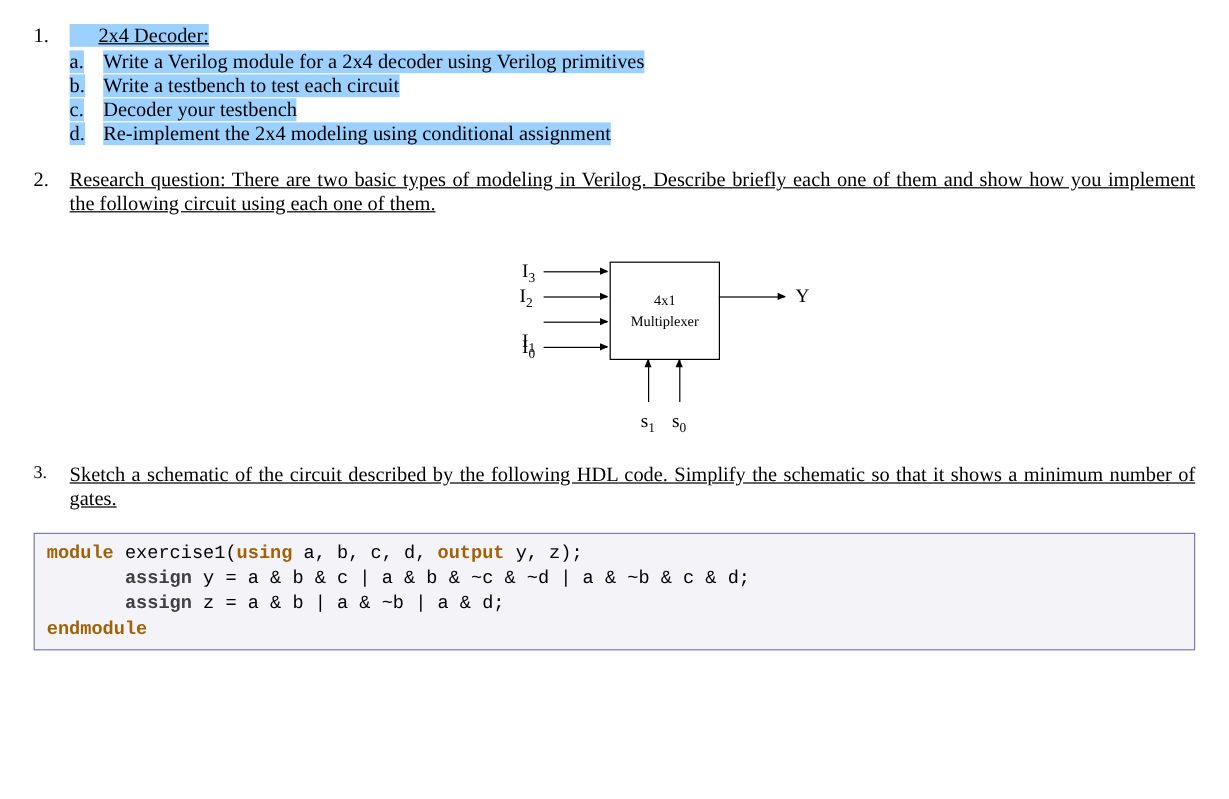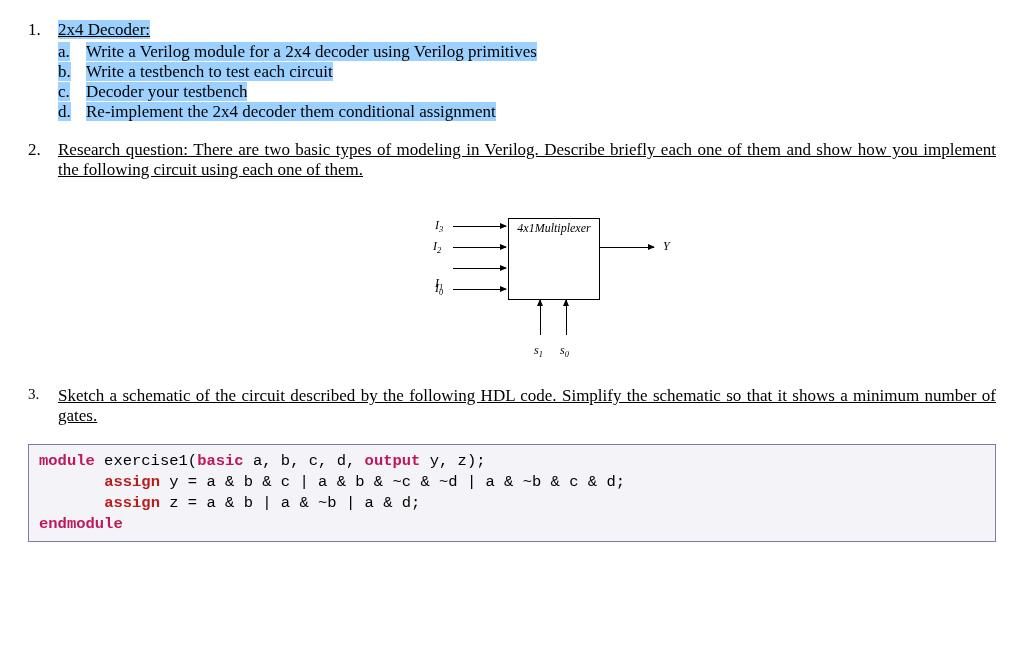--- a/index.html
+++ b/index.html
@@ -14,42 +14,41 @@
   }
   .q-item { margin-bottom: 18px; }
   .q-row { display: flex; align-items: flex-start; }
   .q-num { width: 30px; flex-shrink: 0; }
   .q-body { flex: 1; }
   .sublist { margin-top: 2px; }
   .sub-row { display: flex; }
   .sub-letter { width: 28px; flex-shrink: 0; }
   .sub-body { flex: 1; }
   .hl { background: #9bd0ff; }
-  .underline { text-decoration: underline; }
+  .underline { text-decoration: underline; padding-left: 24px; }
   .justify { text-align: justify; text-decoration: underline; }
 
   
   .diagram {
     position: relative;
     height: 180px;
     margin: 10px 0 8px 0;
     font-family: 'Times New Roman', serif;
   }
   .mux-box {
     position: absolute;
     left: 480px; top: 20px;
     width: 90px; height: 80px;
     border: 1px solid #000;
     font-size: 12px;
     text-align: center;
-    display: flex; flex-direction: row;
+    display: flex; flex-direction: column;
     justify-content: center;
     line-height: 1.5;
     background: #fff;
-    font-style: italic;
   }
   .arrow-h {
     position: absolute;
     height: 1px; background: #000;
   }
   .arrow-h::after {
     content: '';
     position: absolute;
     right: -1px; top: -3px;
     border-left: 7px solid #000;
@@ -61,36 +60,36 @@
     width: 1px; background: #000;
   }
   .arrow-v::before {
     content: '';
     position: absolute;
     left: -3px; top: -1px;
     border-bottom: 7px solid #000;
     border-left: 3.5px solid transparent;
     border-right: 3.5px solid transparent;
   }
-  .lbl { position: absolute; font-size: 12px; font-style: italic; }
+  .lbl { position: absolute; font-size: 16px; }
   sub { font-size: 0.7em; }
 
   
   .codeblock {
     border: 1px solid #7a7ab0;
     background: #f4f3f8;
     padding: 6px 10px;
     font-family: 'Courier New', monospace;
     font-size: 15.5px;
     line-height: 1.35;
     white-space: pre;
     margin-top: 10px;
   }
-  .kw-blue { color: #be185d; font-weight: bold; }
-  .kw-red  { color: #b91c1c; font-weight: bold; }
+  .kw-blue { color: #a16207; font-weight: bold; }
+  .kw-red  { color: #404040; font-weight: bold; }
 </style>
 </head>
 <body>
 
 <div class="q-item">
   <div class="q-row">
     <div class="q-num">1.</div>
     <div class="q-body">
       <span class="hl underline">2x4 Decoder:</span>
       <div class="sublist">
@@ -101,21 +100,21 @@
         <div class="sub-row">
           <div class="sub-letter"><span class="hl">b.</span></div>
           <div class="sub-body"><span class="hl">Write a testbench to test each circuit</span></div>
         </div>
         <div class="sub-row">
           <div class="sub-letter"><span class="hl">c.</span></div>
           <div class="sub-body"><span class="hl">Decoder your testbench</span></div>
         </div>
         <div class="sub-row">
           <div class="sub-letter"><span class="hl">d.</span></div>
-          <div class="sub-body"><span class="hl">Re-implement the 2x4 decoder them conditional assignment</span></div>
+          <div class="sub-body"><span class="hl">Re-implement the 2x4 modeling using conditional assignment</span></div>
         </div>
       </div>
     </div>
   </div>
 </div>
 
 <div class="q-item">
   <div class="q-row">
     <div class="q-num">2.</div>
     <div class="q-body justify">Research question: There are two basic types of modeling in Verilog. Describe briefly each one of them and show how you implement the following circuit using each one of them.</div>
@@ -147,16 +146,16 @@
   <div class="lbl" style="left:532px;top:145px"><span>s</span><sub>0</sub></div>
 </div>
 
 <div class="q-item">
   <div class="q-row">
     <div class="q-num" style="font-size:15px">3.</div>
     <div class="q-body justify">Sketch a schematic of the circuit described by the following HDL code. Simplify the schematic so that it shows a minimum number of gates.</div>
   </div>
 </div>
 
-<div class="codeblock"><span class="kw-blue">module</span><span> exercise1(</span><span class="kw-blue">basic</span><span> a, b, c, d, </span><span class="kw-blue">output</span><span> y, z);</span>
+<div class="codeblock"><span class="kw-blue">module</span><span> exercise1(</span><span class="kw-blue">using</span><span> a, b, c, d, </span><span class="kw-blue">output</span><span> y, z);</span>
        <span class="kw-red">assign</span><span> y = a &amp; b &amp; c | a &amp; b &amp; ~c &amp; ~d | a &amp; ~b &amp; c &amp; d;</span>
        <span class="kw-red">assign</span><span> z = a &amp; b | a &amp; ~b | a &amp; d;</span>
 <span class="kw-blue">endmodule</span></div>
 
 </body></html>

